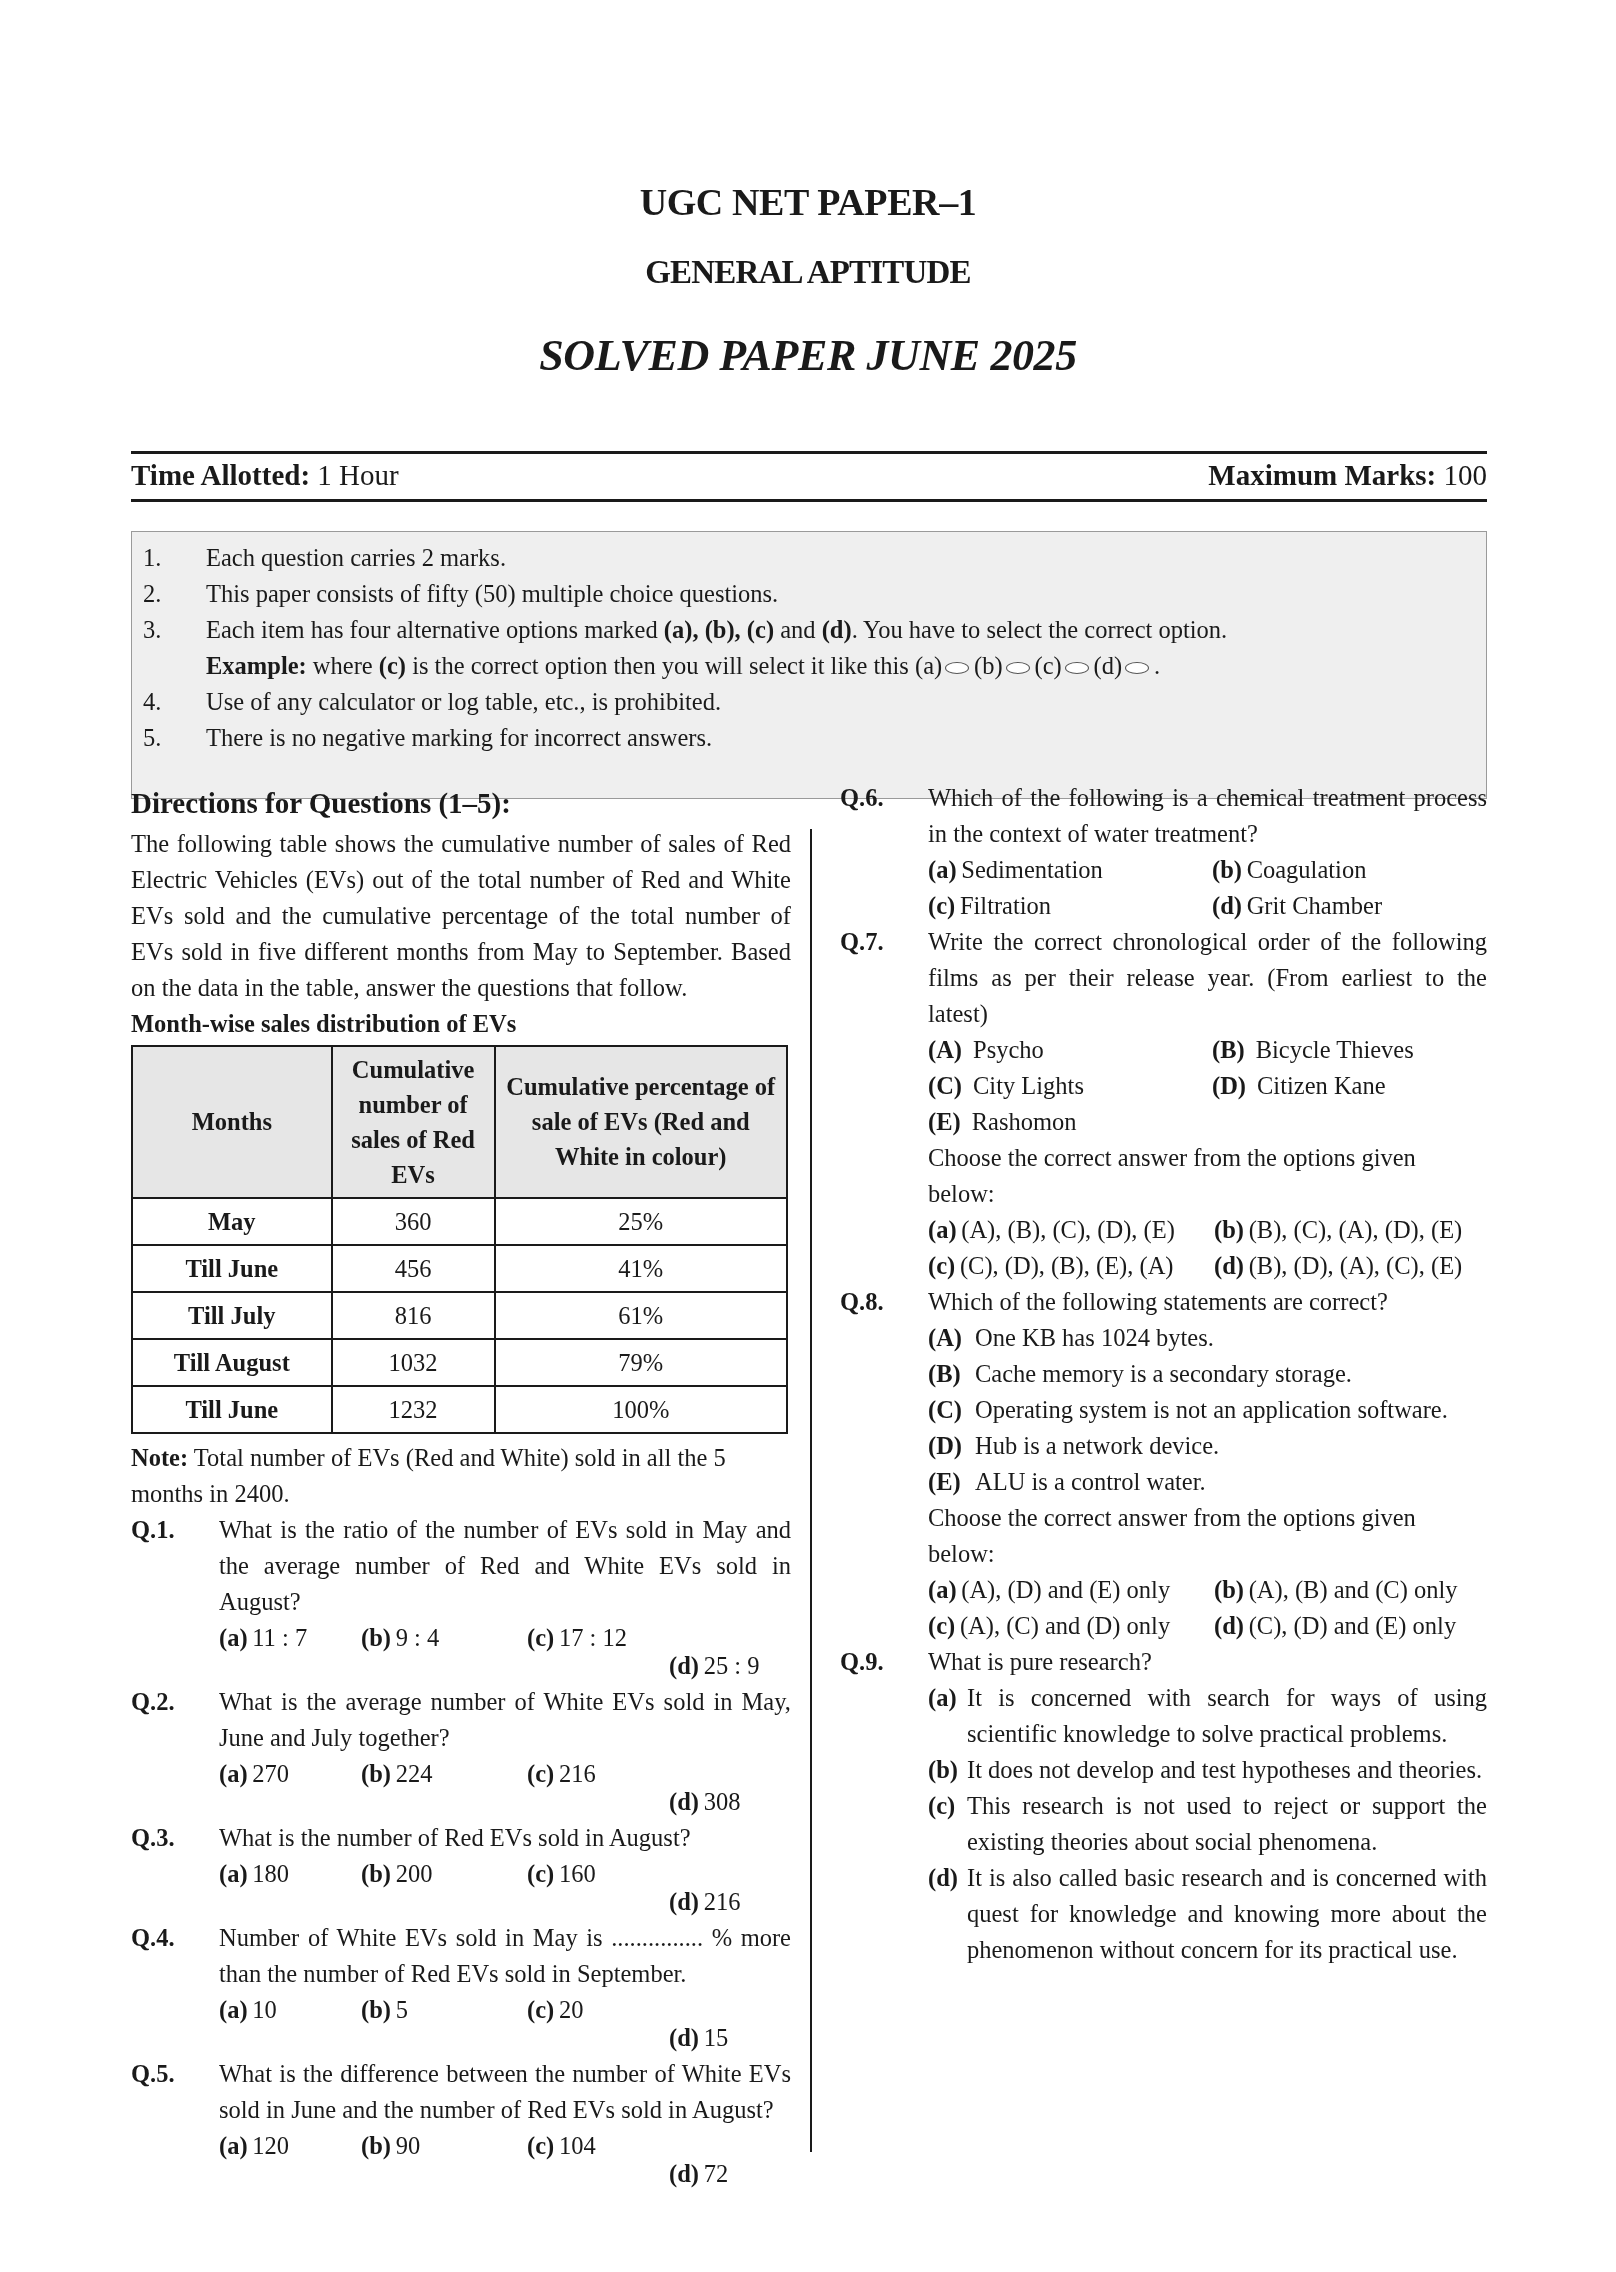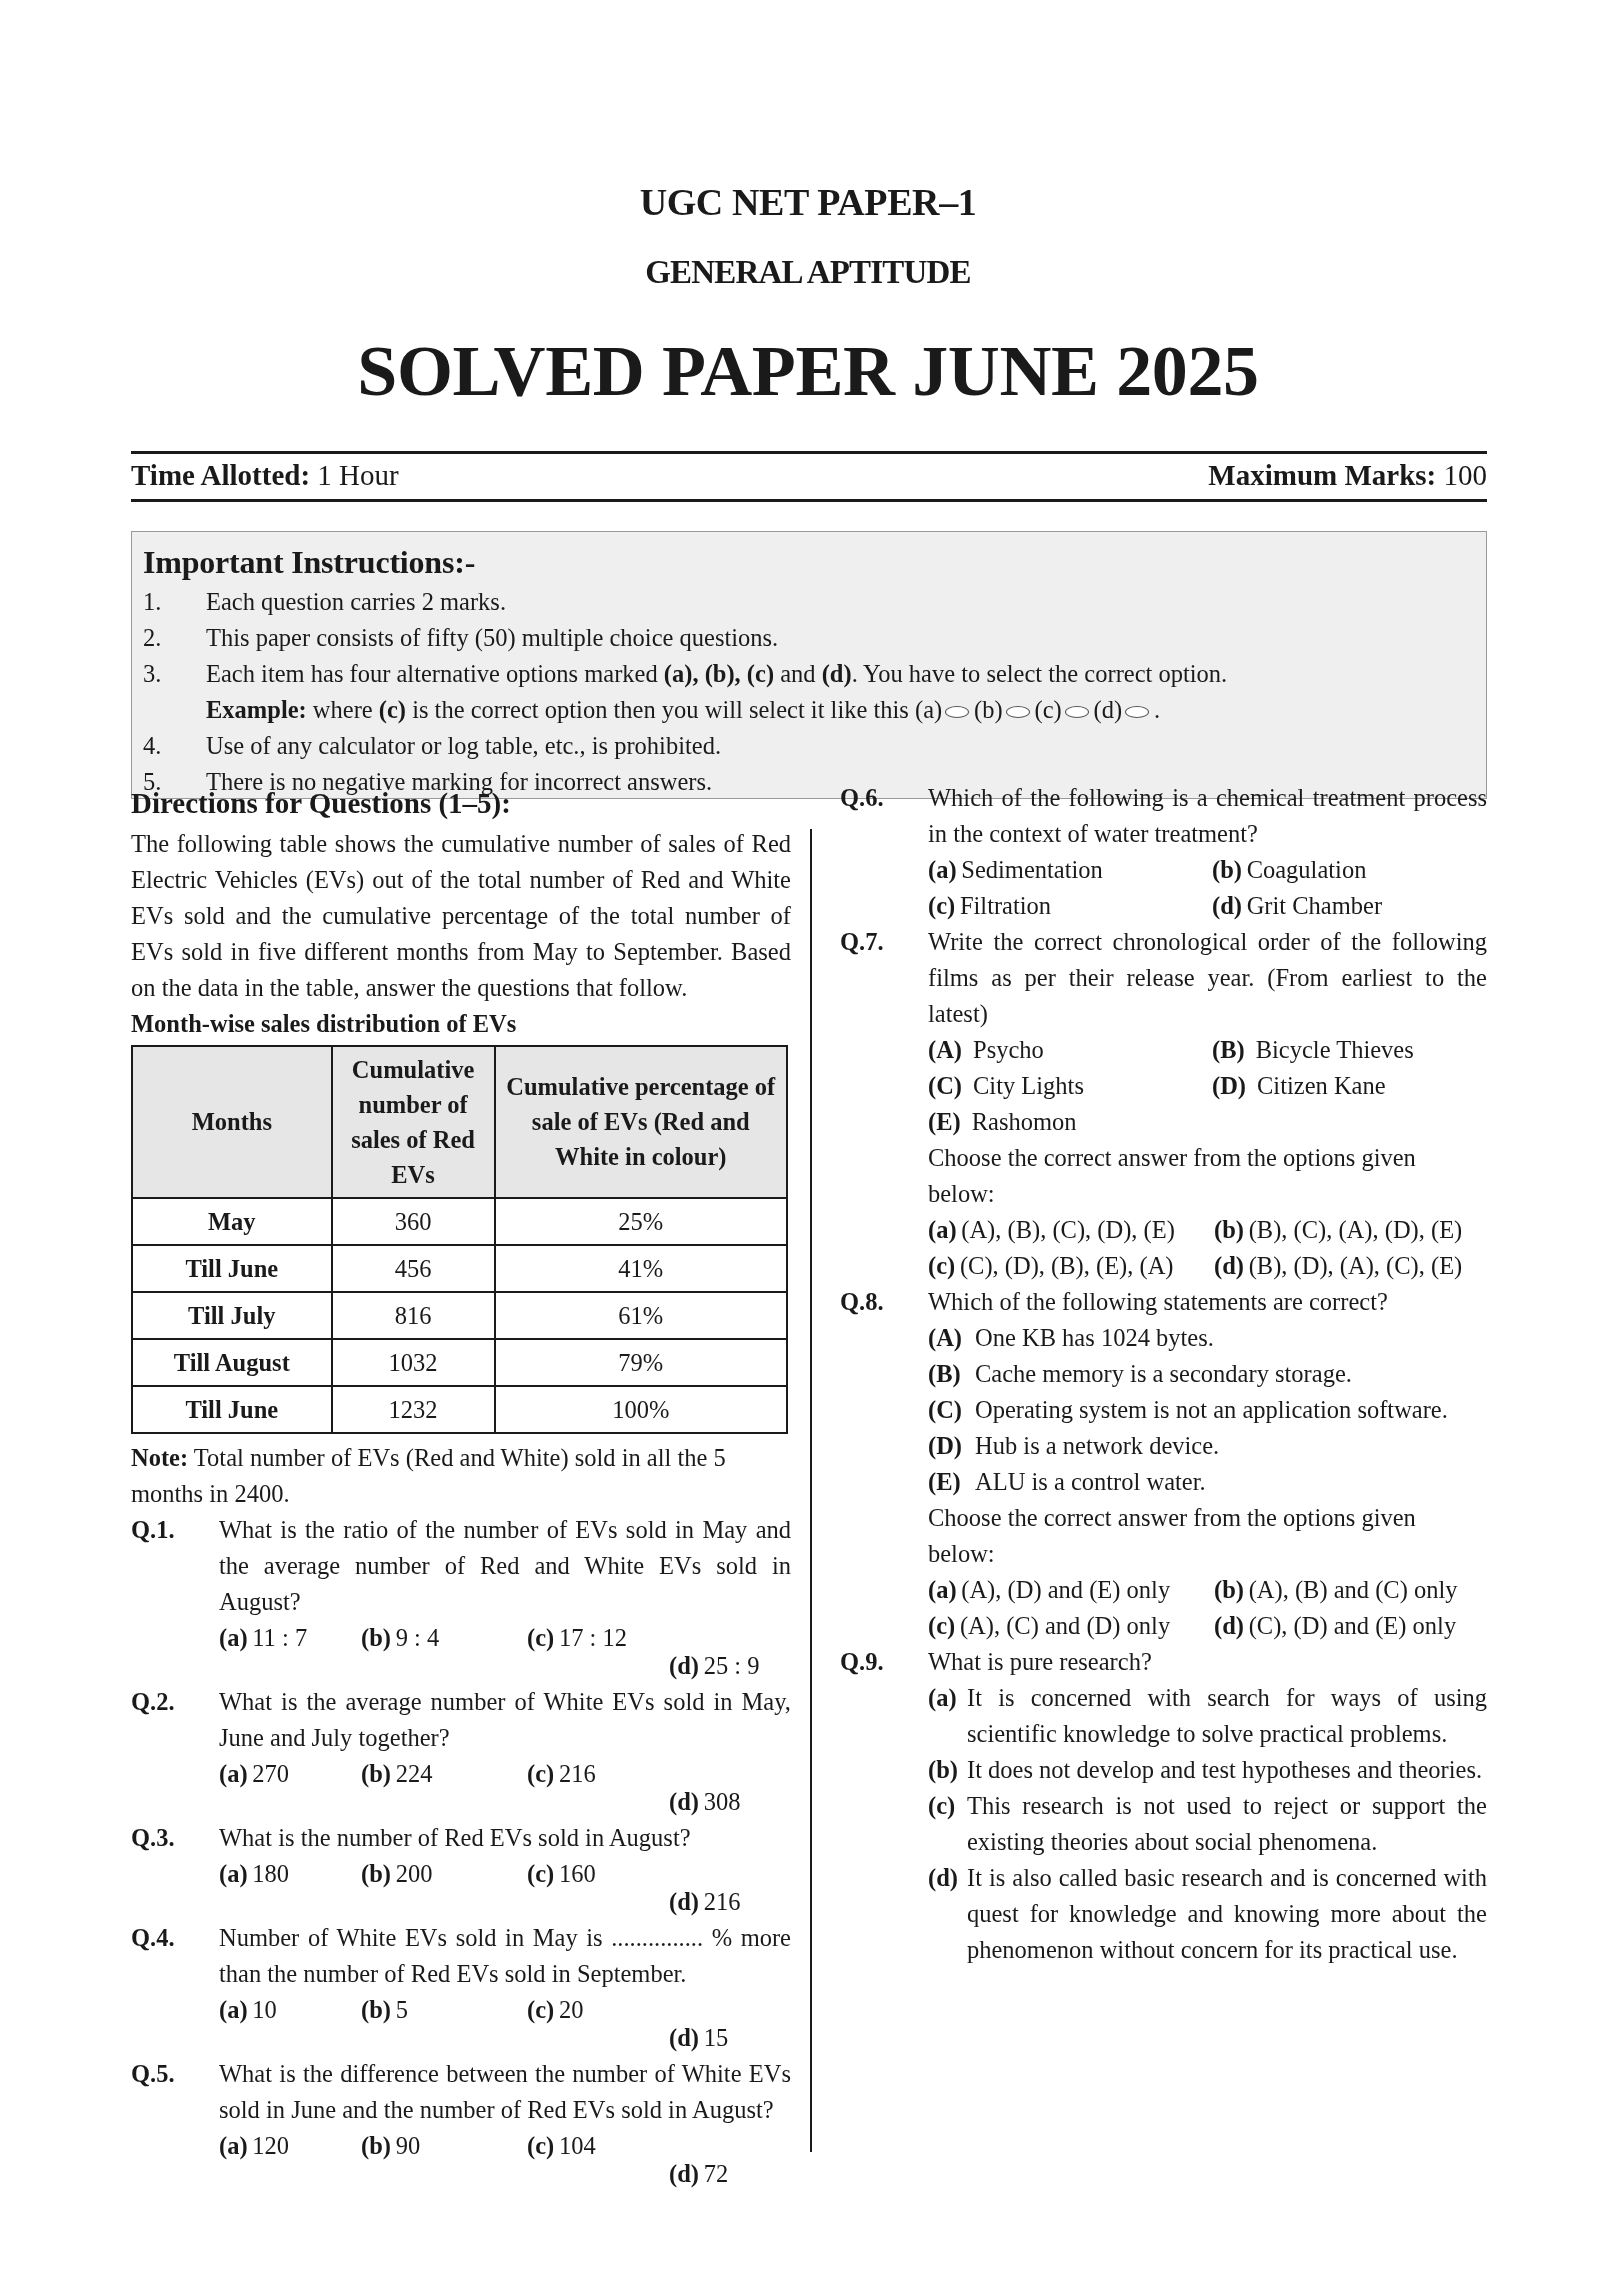--- a/index.html
+++ b/index.html
@@ -9,21 +9,21 @@
     font-family: "Liberation Serif", "DejaVu Serif", serif;
     color: #1a1a1a;
     overflow: hidden;
   }
   .page { position: absolute; left: 0; top: 0; width: 1616px; height: 2273px; }
 
   
   .titles { position: absolute; left: 0; width: 1616px; text-align: center; }
   .t1 { top: 180px; font-size: 38px; font-weight: bold; letter-spacing: -0.4px; }
   .t2 { top: 254px; font-size: 33px; font-weight: bold; letter-spacing: -0.8px; }
-  .t3 { top: 330px; font-size: 72px; font-weight: bold; letter-spacing: -0.4px; }
+  .t3 { top: 330px; font-size: 44px; font-weight: bold; letter-spacing: -0.4px; font-style: italic; }
 
   .rule { position: absolute; left: 131px; width: 1356px; height: 3.2px; background: #1a1a1a; }
   .meta-row {
     position: absolute; left: 131px; width: 1356px; top: 459px;
     display: flex; justify-content: space-between; font-size: 29px;
   }
   .meta-row b { font-weight: bold; }
 
   
   .instr {
@@ -102,21 +102,20 @@
       <span>1 Hour</span>
     </div>
     <div>
       <b>Maximum Marks:</b>
       <span>100</span>
     </div>
   </div>
   <div class="rule" style="top:499px"></div>
 
   <div class="instr">
-    <div class="instr-title">Important Instructions:-</div>
     <ul class="instr-list">
       <li>
           <span class="num">1.</span>
           <span>Each question carries 2 marks.</span>
         </li>
       <li>
           <span class="num">2.</span>
           <span>This paper consists of fifty (50) multiple choice questions.</span>
         </li>
       <li>

